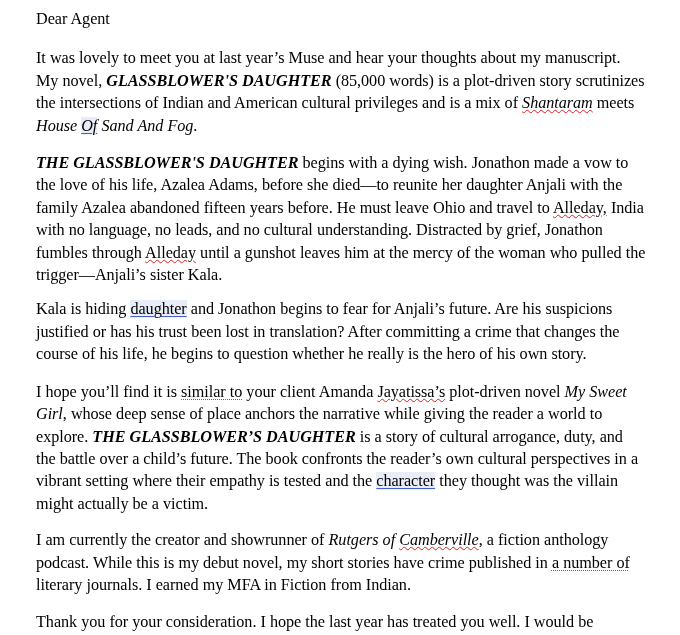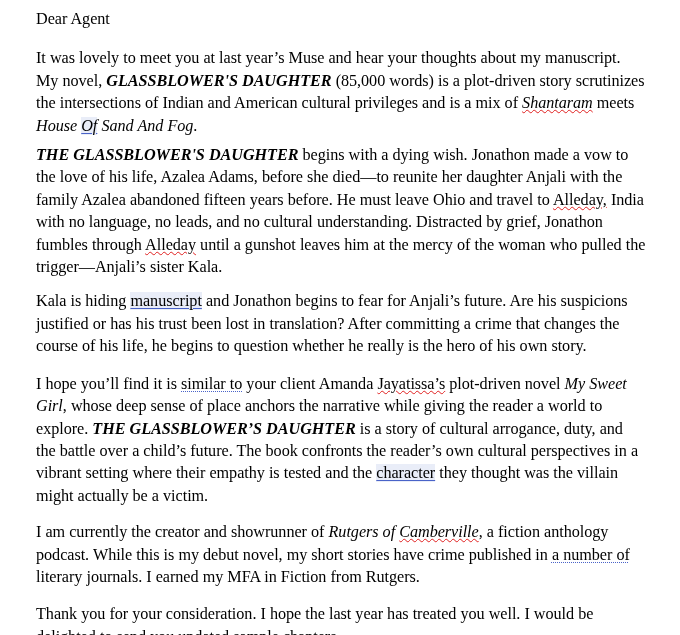--- a/index.html
+++ b/index.html
@@ -26,21 +26,21 @@
   .para {
     font-size: 16.2px;
     line-height: 22.4px;
     margin: 0 0 14px 0;
     text-align: left;
     letter-spacing: -0.05px;
     word-spacing: 0.1px;
   }
 
   .para.salutation   { margin-bottom: 17px; }
-  .para.p1           { margin-bottom: 7px; }
+  .para.p1           { margin-bottom: 15px; }
   .para.p2           { margin-bottom: 12px; }
   .para.p3           { margin-bottom: 15px; }
   .para.p4           { }
   .para.p5           { margin-bottom: 15px; }
   .para.p6           { margin-bottom: 16px; }
 
   
   .title-bi {
     font-weight: bold;
     font-style: italic;
@@ -83,21 +83,21 @@
 <body>
 
 <div id="doc">
 
   <p class="para salutation"><span>Dear Agent</span></p>
 
   <p class="para p1"><span>It was lovely to meet you at last year’s Muse and hear your thoughts about my manuscript. My novel, </span><span class="title-bi">GLASSBLOWER'S DAUGHTER</span><span> (85,000 words) is a plot-driven story scrutinizes the intersections of Indian and American cultural privileges and is a mix of </span><span class="ital spell">Shantaram</span><span> meets </span><span class="ital">House </span><span class="ital gram-solid">Of</span><span class="ital"> Sand And Fog</span><span>.</span></p>
 
   <p class="para p2"><span class="title-bi">THE GLASSBLOWER'S DAUGHTER</span><span> begins with a dying wish. Jonathon made a vow to the love of his life, Azalea Adams, before she died—to reunite her daughter Anjali with the family Azalea abandoned fifteen years before. He must leave Ohio and travel to </span><span class="spell">Alleday,</span><span> India with no language, no leads, and no cultural understanding. Distracted by grief, Jonathon fumbles through </span><span class="spell">Alleday</span><span> until a gunshot leaves him at the mercy of the woman who pulled the trigger—Anjali’s sister Kala.</span></p>
 
-  <p class="para p3"><span>Kala is hiding </span><span class="gram-solid">manuscript</span><span> and Jonathon begins to fear for Anjali’s future. Are his suspicions justified or has his trust been lost in translation? After committing a crime that changes the course of his life, he begins to question whether he really is the hero of his own story.</span></p>
+  <p class="para p3"><span>Kala is hiding </span><span class="gram-solid">daughter</span><span> and Jonathon begins to fear for Anjali’s future. Are his suspicions justified or has his trust been lost in translation? After committing a crime that changes the course of his life, he begins to question whether he really is the hero of his own story.</span></p>
 
   <p class="para p4"><span>I hope you’ll find it is </span><span class="gram-dotted">similar to</span><span> your client Amanda </span><span class="spell">Jayatissa’s</span><span> plot-driven novel </span><span class="ital">My Sweet Girl</span><span>, whose deep sense of place anchors the narrative while giving the reader a world to explore. </span><span class="title-bi">THE GLASSBLOWER’S DAUGHTER</span><span> is a story of cultural arrogance, duty, and the battle over a child’s future. The book confronts the reader’s own cultural perspectives in a vibrant setting where their empathy is tested and the </span><span class="gram-solid">character</span><span> they thought was the villain might actually be a victim.</span></p>
 
-  <p class="para p5"><span>I am currently the creator and showrunner of </span><span class="ital">Rutgers of </span><span class="ital spell">Camberville</span><span>, a fiction anthology podcast. While this is my debut novel, my short stories have crime published in </span><span class="gram-dotted">a number of</span><span> literary journals. I earned my MFA in Fiction from Rutgers.</span></p>
+  <p class="para p5"><span>I am currently the creator and showrunner of </span><span class="ital">Rutgers of </span><span class="ital spell">Camberville</span><span>, a fiction anthology podcast. While this is my debut novel, my short stories have crime published in </span><span class="gram-dotted">a number of</span><span> literary journals. I earned my MFA in Fiction from Indian.</span></p>
 
   <p class="para p6"><span>Thank you for your consideration. I hope the last year has treated you well. I would be delighted to send you updated sample chapters.</span></p>
 
 </div>
 
 </body></html>

